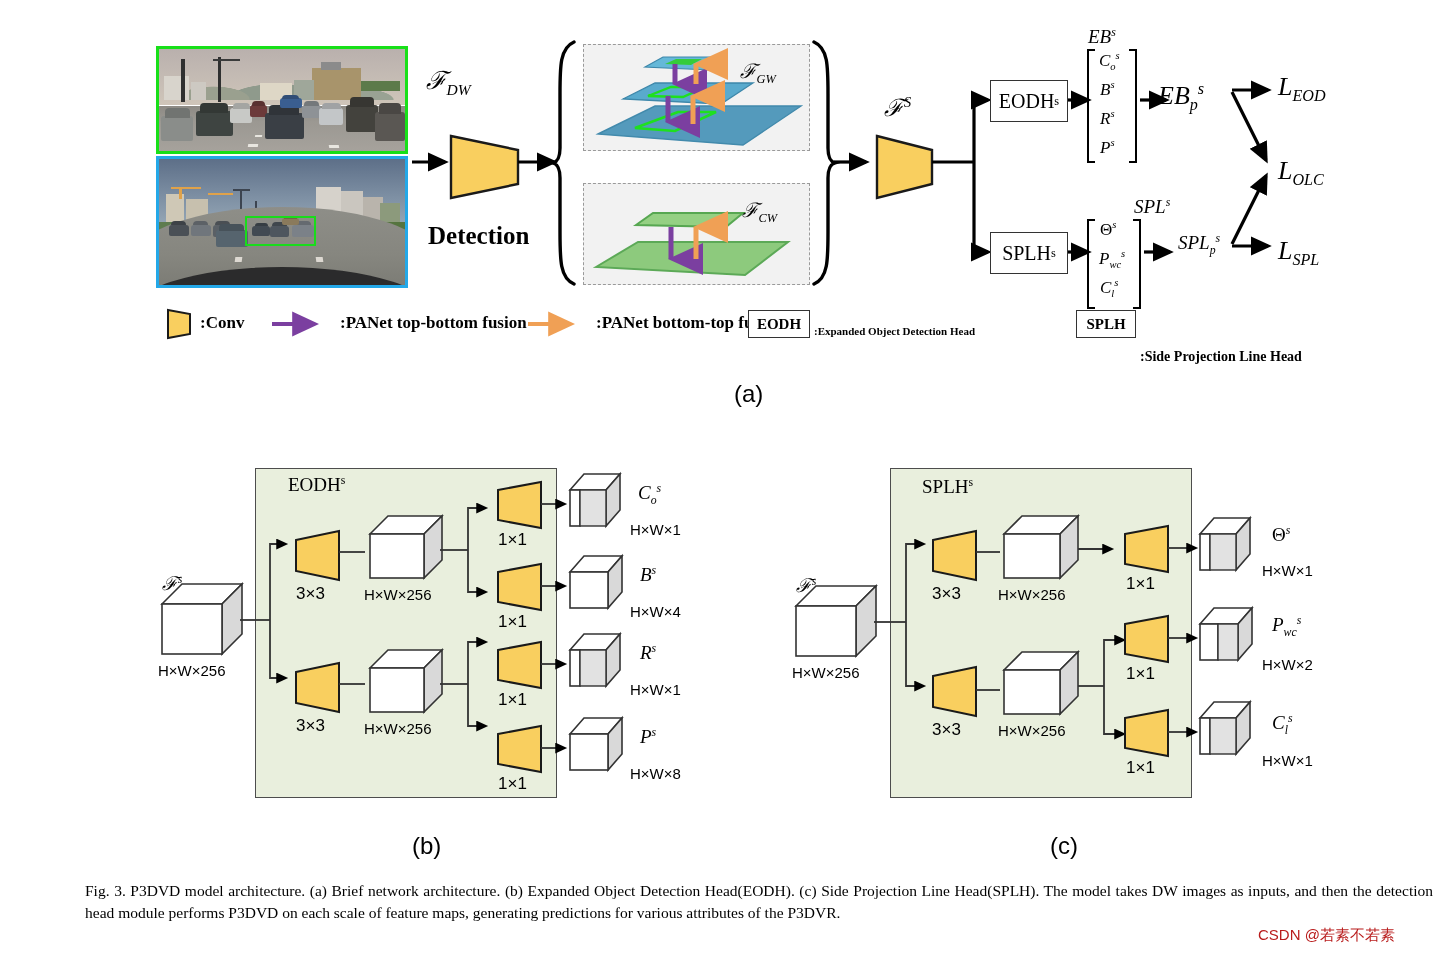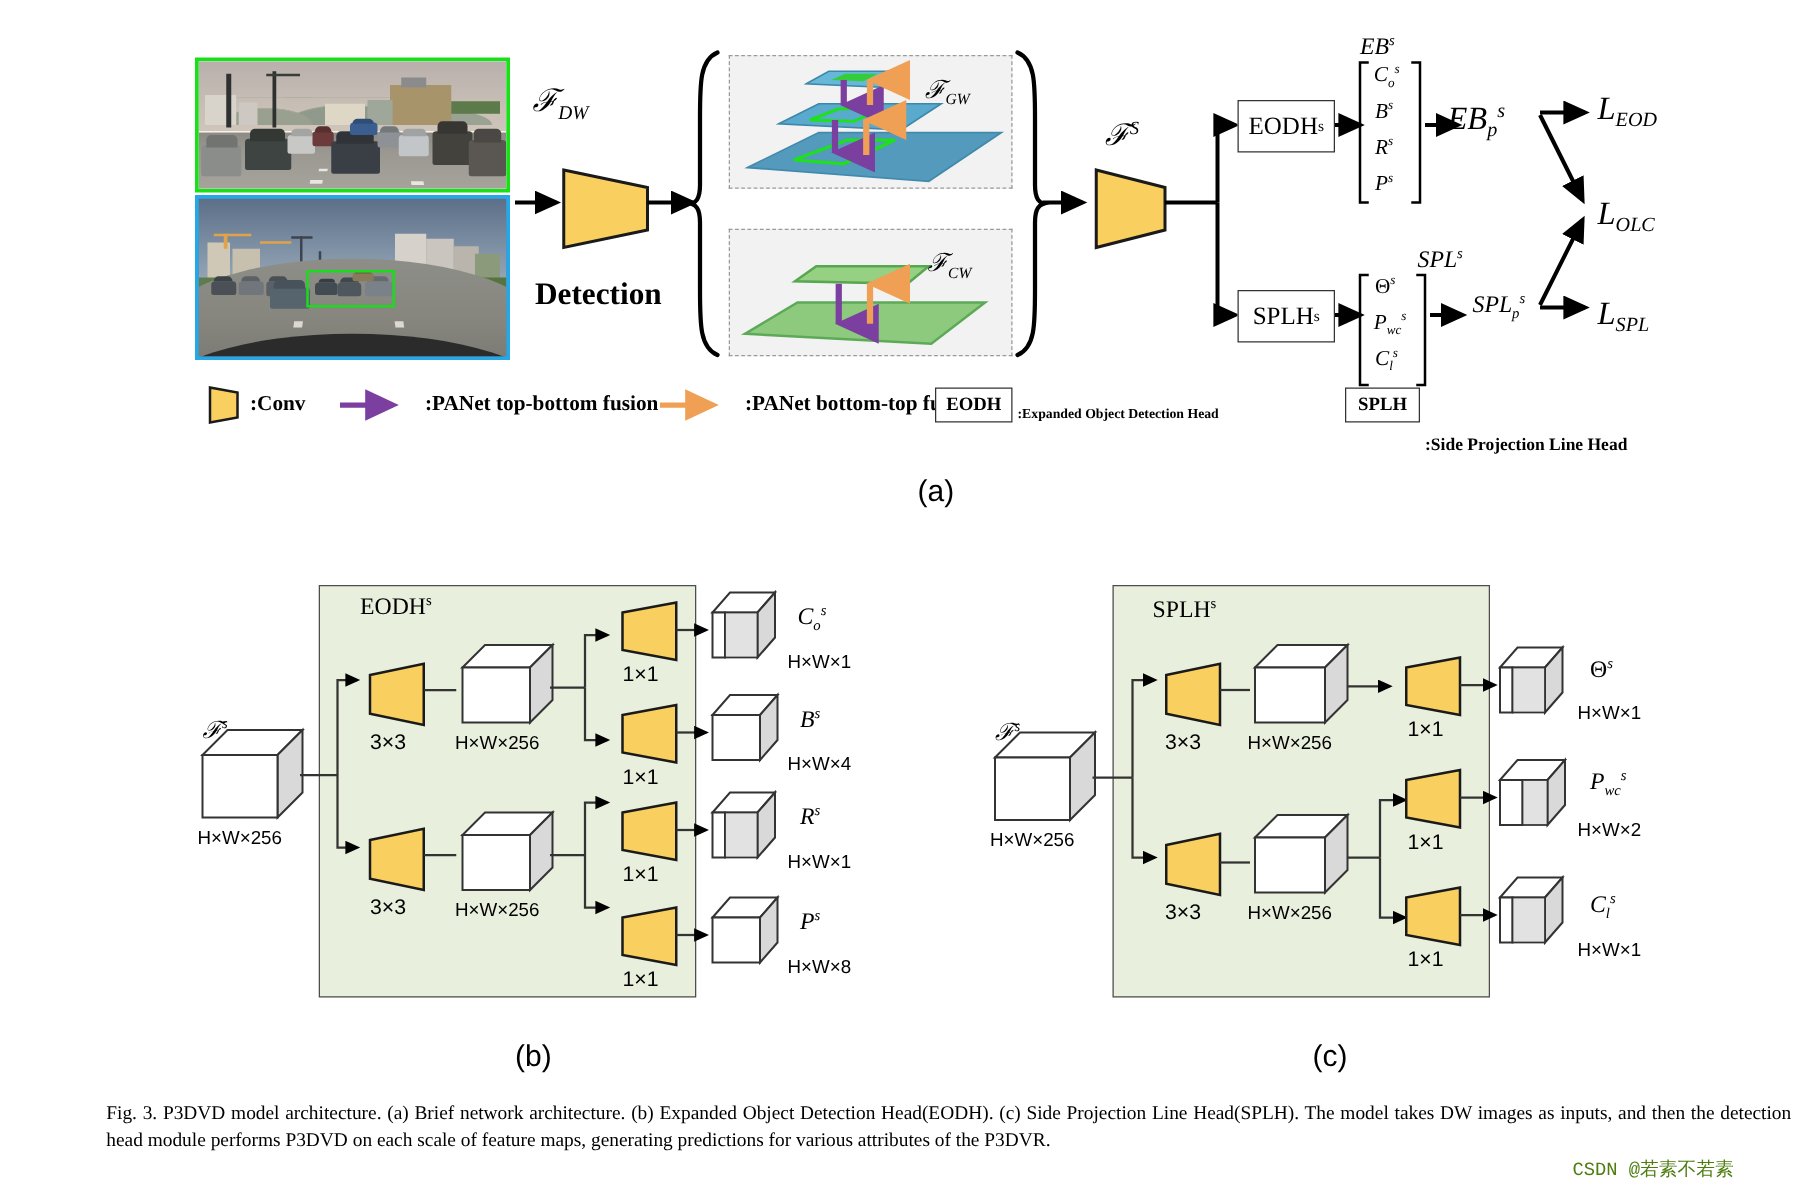--- a/index.html
+++ b/index.html
@@ -41,21 +41,21 @@
   .fe-hood{position:absolute;left:-14%;bottom:-58%;width:128%;height:72%;
     border-radius:50% 50% 0 0 / 56% 56% 0 0;background:#2b2b2c;}
   .fe-box{position:absolute;border:2px solid #19dc1b;}
   .fe-veg{position:absolute;background:#5a7a4e;}
   .boxhead{position:absolute;border:1.6px solid #333;background:#fff;
     display:flex;align-items:center;justify-content:center;}
   .panel{position:absolute;background:#e9efdd;border:1.5px solid #4d4d4d;}
   .dashbox{position:absolute;border:1.6px dashed #9a9a9a;background:#f2f2f2;}
   svg{overflow:visible;}
   .cap{position:absolute;font-size:15.5px;line-height:1.42;text-align:justify;}
-  .watermark{position:absolute;color:#4d7c0f;font-size:15px;font-family:Liberation Mono, monospace;}
+  .watermark{position:absolute;color:#b91c1c;font-size:15px;font-family:Liberation Sans, sans-serif;}
   .sub{font-size:.62em;vertical-align:sub;font-style:italic;}
   .sup{font-size:.62em;vertical-align:super;font-style:italic;}
   .lbl{position:absolute;white-space:nowrap;}
 </style>
 </head>
 <body>
 
 <div class="photo" id="photo-top">
   <div class="inner">
     <div class="sky-haze"></div>

